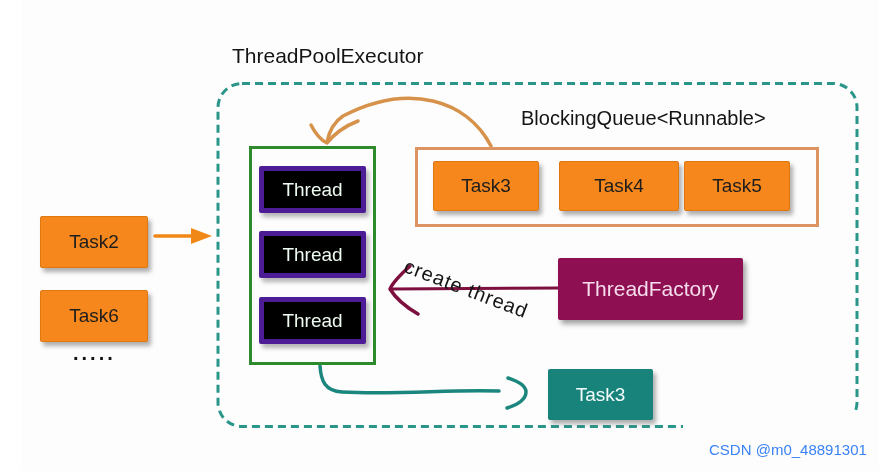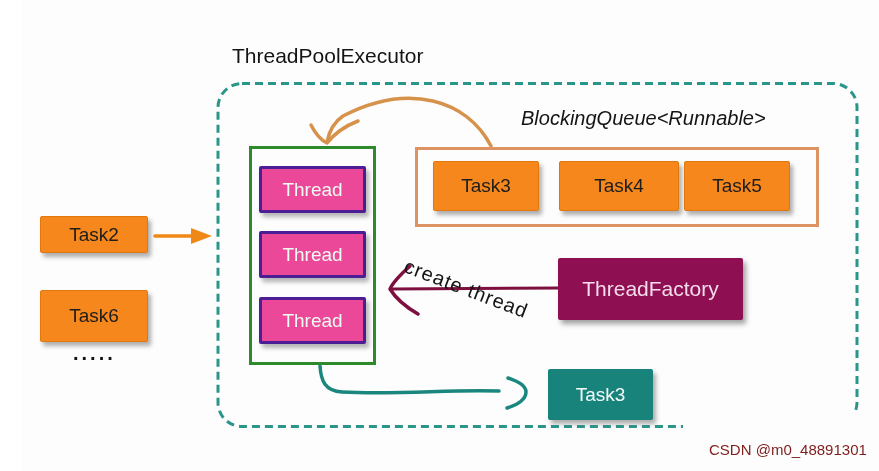--- a/index.html
+++ b/index.html
@@ -23,22 +23,22 @@
     font-size:19px;
     color:#1d1d1d;
     border-radius:2px;
   }
   .orange-task {
     background:#f6871d;
     border:1px solid #e0770f;
     box-shadow:3px 4px 4px rgba(110,110,110,0.55);
   }
   .thread-box {
-    background:#ec4899;
-    border:3px solid #4c1d95;
+    background:#000000;
+    border:5px solid #4c1d95;
     color:#eefbf1;
     box-shadow:3px 4px 4px rgba(110,110,110,0.5);
     text-align:right;
   }
   .pool-frame {
     position:absolute;
     box-sizing:border-box;
     border:3px solid #2d8a2d;
     background:transparent;
   }
@@ -70,21 +70,21 @@
     transform-origin:0 50%;
   }
   .ellipsis-label {
     font-size:20px;
     font-weight:bold;
     letter-spacing:3px;
   }
   .watermark {
     position:absolute;
     font-size:15px;
-    color:#7f1d1d;
+    color:#3b82f6;
   }
 </style>
 </head>
 <body>
 
 <div id="canvas">
 
   <svg id="arrows" viewBox="0 0 879 471">
 
     <rect x="197" y="83.5" width="639" height="343" rx="24" ry="24" fill="none" stroke="#2a968a" stroke-width="3" stroke-dasharray="8 5"></rect>
@@ -107,30 +107,30 @@
     </g>
 
     <g stroke="#1a867d" fill="none" stroke-width="3.5" stroke-linecap="round" stroke-linejoin="round">
       <path d="M299,366 C300,381 304,391 321,392 C378,395 431,389 478,391"></path>
       <path d="M487,378 C499,382 505,387 505,392 C505,399 497,405 486,408"></path>
     </g>
   </svg>
 
   <div class="label title-label" style="left:211px; top:44px;">ThreadPoolExecutor</div>
 
-  <div class="box orange-task" style="left:19px; top:216px; width:108px; height:37px;">Task2</div>
+  <div class="box orange-task" style="left:19px; top:216px; width:108px; height:52px;">Task2</div>
   <div class="box orange-task" style="left:19px; top:290px; width:108px; height:52px;">Task6</div>
   <div class="label ellipsis-label" style="left:52px; top:342px;">.....</div>
 
   <div class="pool-frame" style="left:228px; top:146px; width:127px; height:219px;"></div>
   <div class="box thread-box" style="left:238px; top:166px; width:107px; height:47px;">Thread</div>
   <div class="box thread-box" style="left:238px; top:231px; width:107px; height:47px;">Thread</div>
   <div class="box thread-box" style="left:238px; top:297px; width:107px; height:47px;">Thread</div>
 
-  <div class="label queue-label" style="left:500px; top:107px;font-style:italic;">BlockingQueue&lt;Runnable&gt;</div>
+  <div class="label queue-label" style="left:500px; top:107px;">BlockingQueue&lt;Runnable&gt;</div>
   <div class="queue-frame" style="left:394px; top:147px; width:404px; height:80px;"></div>
   <div class="box orange-task" style="left:412px; top:161px; width:106px; height:50px;">Task3</div>
   <div class="box orange-task" style="left:538px; top:161px; width:120px; height:50px;">Task4</div>
   <div class="box orange-task" style="left:663px; top:161px; width:106px; height:50px;">Task5</div>
 
   <div class="box factory-box" style="left:537px; top:258px; width:185px; height:62px;">ThreadFactory</div>
   <div class="label rotated-label" style="left:384px; top:254px;">create thread</div>
 
   <div class="box teal-box" style="left:527px; top:369px; width:105px; height:51px;">Task3</div>
 

